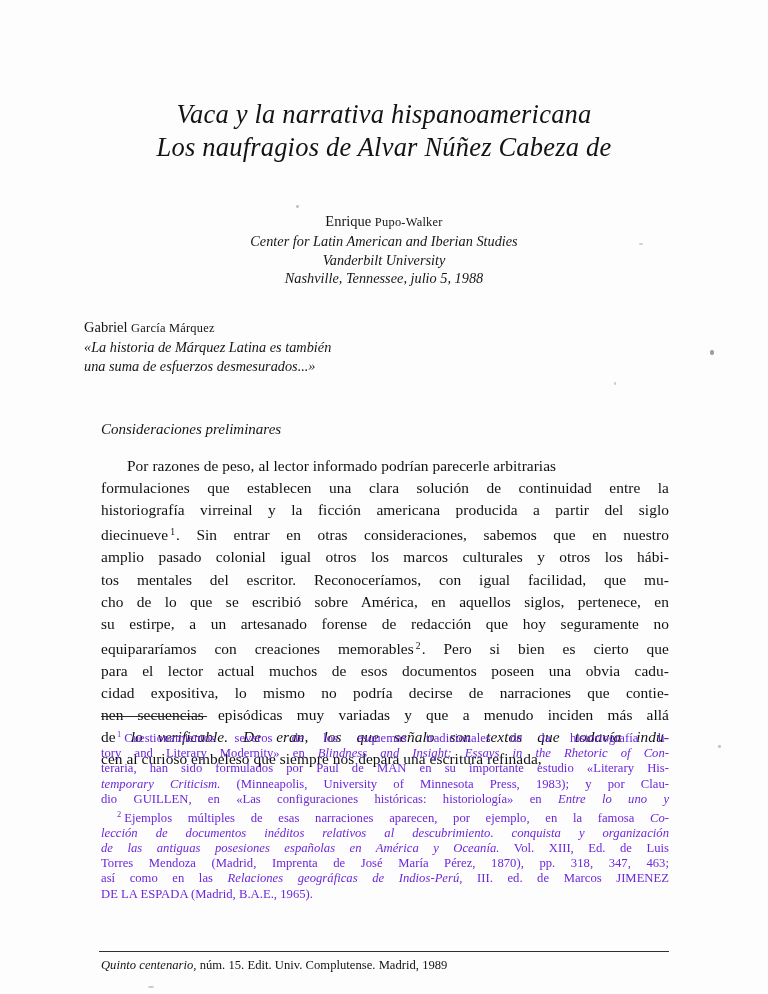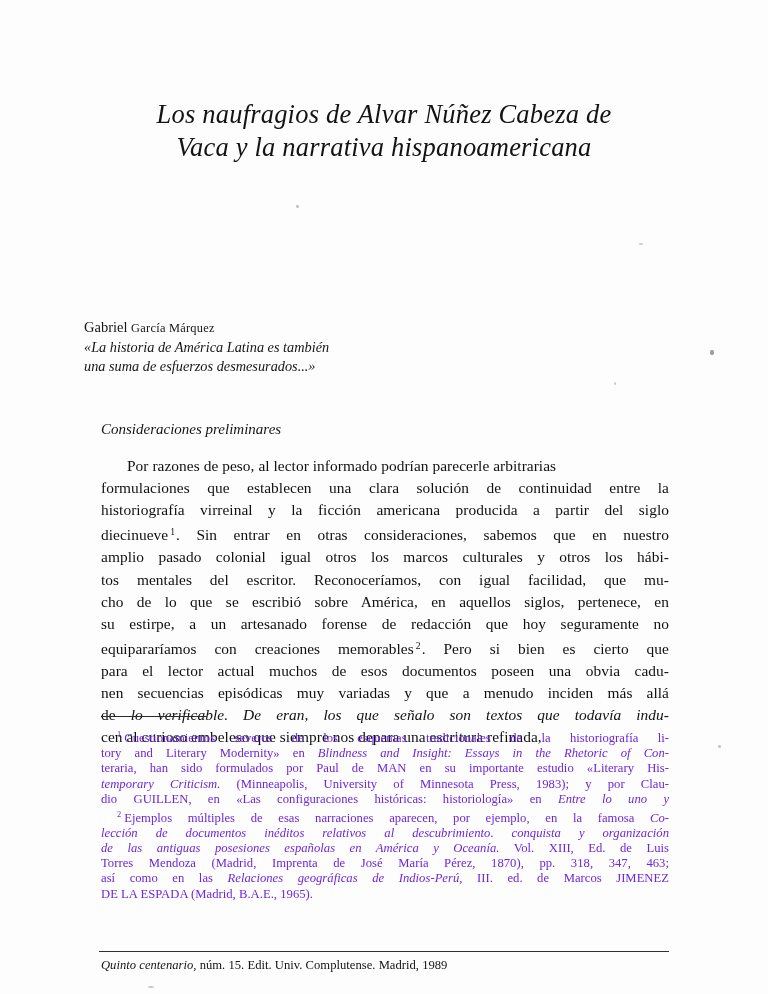--- a/index.html
+++ b/index.html
@@ -191,47 +191,57 @@
     border-radius: 40%;
     opacity: 0.85;
   }
 </style>
 </head>
 <body>
 
 <div class="page">
 
   <div class="title-block">
+    <div class="title-line">Vaca y la narrativa hispanoamericana</div>
     <div class="title-line">Los naufragios de Alvar Núñez Cabeza de</div>
-    <div class="title-line">Vaca y la narrativa hispanoamericana</div>
-  </div>
-
+  </div>
+
+  <div class="author-block">
+    <div class="author-name">
+      <span>Enrique</span>
+      <span class="sc">Pupo-Walker</span>
+    </div>
+    <div class="affil">Center for Latin American and Iberian Studies</div>
+    <div class="affil">Vanderbilt University</div>
+    <div class="affil">Nashville, Tennessee, julio 5, 1988</div>
+  </div>
 
   <div class="epigraph-block">
     <div class="epi-name">
       <span>Gabriel</span>
       <span class="sc">García Márquez</span>
     </div>
-    <div class="epi-quote">«La historia de América Latina es también</div>
+    <div class="epi-quote">«La historia de Márquez Latina es también</div>
     <div class="epi-quote">una suma de esfuerzos desmesurados...»</div>
   </div>
 
   <div class="section-heading">Consideraciones preliminares</div>
 
   <div class="body-block">
     <div class="body-line indent">Por razones de peso, al lector informado podrían parecerle arbitrarias</div>
     <div class="body-line just">formulaciones que establecen una clara solución de continuidad entre la</div>
     <div class="body-line just">historiografía virreinal y la ficción americana producida a partir del siglo</div>
     <div class="body-line just"><span>diecinueve</span><sup class="fn">1</sup><span>. Sin entrar en otras consideraciones, sabemos que en nuestro</span></div>
     <div class="body-line just">amplio pasado colonial igual otros los marcos culturales y otros los hábi-</div>
     <div class="body-line just">tos mentales del escritor. Reconoceríamos, con igual facilidad, que mu-</div>
     <div class="body-line just">cho de lo que se escribió sobre América, en aquellos siglos, pertenece, en</div>
     <div class="body-line just">su estirpe, a un artesanado forense de redacción que hoy seguramente no</div>
     <div class="body-line just"><span>equipararíamos con creaciones memorables</span><sup class="fn">2</sup><span>. Pero si bien es cierto que</span></div>
     <div class="body-line just">para el lector actual muchos de esos documentos poseen una obvia cadu-</div>
+    <div class="body-line just">cidad expositiva, lo mismo no podría decirse de narraciones que contie-</div>
     <div class="body-line just">nen secuencias episódicas muy variadas y que a menudo inciden más allá</div>
     <div class="body-line just"><span>de </span><i>lo verificable. De eran, los que señalo son textos que todavía indu-</i></div>
     <div class="body-line">cen al curioso embeleso que siempre nos depara una escritura refinada,</div>
   </div>
 
   <div class="fn-rule"></div>
 
   <div class="footnotes">
     <div class="fn-line just indent"><sup>1</sup><span>Cuestionamientos severos de los esquemas tradicionales de la historiografía li-</span></div>
     <div class="fn-line just"><span>tory and Literary Modernity» en </span><i>Blindness and Insight: Essays in the Rhetoric of Con-</i></div>

